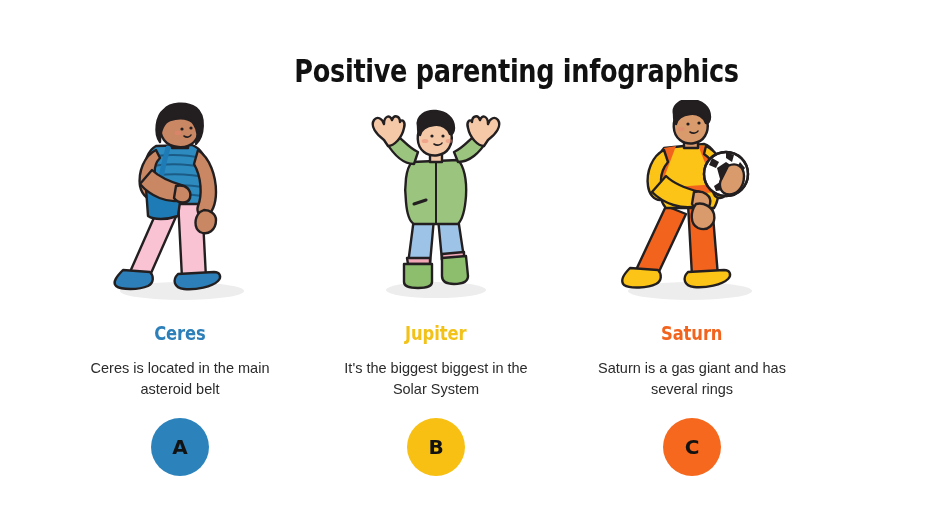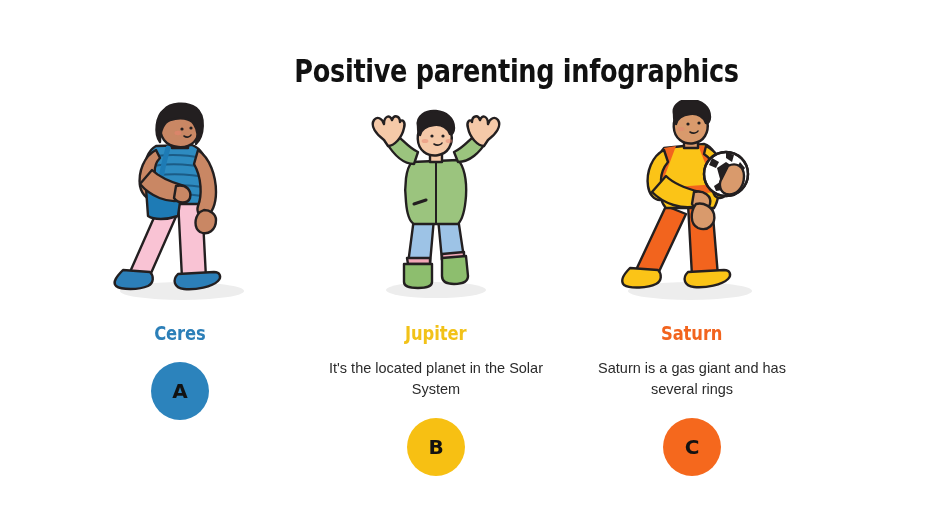--- a/index.html
+++ b/index.html
@@ -153,20 +153,21 @@
           </g>
           <g fill="#231F20">
             <circle cx="92" cy="29" r="1.6"></circle>
             <circle cx="101" cy="28" r="1.6"></circle>
           </g>
           <path d="M94 36 C97 38 100 37 101 35" fill="none" stroke="#231F20" stroke-width="1.6" stroke-linecap="round"></path>
           <ellipse cx="88" cy="33" rx="3.5" ry="2.2" fill="#E8836F" opacity="0.55"></ellipse>
         </svg>
       </div>
       <div class="col-title c-ceres">Ceres</div>
+      <div class="col-desc">Ceres is located in the main asteroid belt</div>
       <div class="badge b-a">
         <span>A</span>
       </div>
     </div>
 
     <div class="column">
       <div class="illus">
         <svg width="180" height="200" viewBox="0 0 180 200" aria-hidden="true">
           <ellipse cx="90" cy="190" rx="50" ry="8" fill="#EDEDED"></ellipse>
           <g stroke="#231F20" stroke-width="2.4" stroke-linejoin="round" stroke-linecap="round">
@@ -203,21 +204,21 @@
             <circle cx="97" cy="36" r="1.6"></circle>
           </g>
           <path d="M88 44 C91 46 95 45 96 43" fill="none" stroke="#231F20" stroke-width="1.6" stroke-linecap="round"></path>
           <ellipse cx="79" cy="41" rx="3.4" ry="2.1" fill="#E8836F" opacity="0.5"></ellipse>
           <ellipse cx="103" cy="41" rx="3.4" ry="2.1" fill="#E8836F" opacity="0.5"></ellipse>
 
           <path d="M68 104 L80 100" fill="none" stroke="#231F20" stroke-width="3" stroke-linecap="round"></path>
         </svg>
       </div>
       <div class="col-title c-jupiter">Jupiter</div>
-      <div class="col-desc">It's the located planet in the Solar System</div>
+      <div class="col-desc">It's the biggest biggest in the Solar System</div>
       <div class="badge b-b">
         <span>B</span>
       </div>
     </div>
 
     <div class="column">
       <div class="illus">
         <svg width="180" height="200" viewBox="0 0 180 200" aria-hidden="true">
           <ellipse cx="88" cy="191" rx="62" ry="9" fill="#EDEDED"></ellipse>
           <g stroke="#231F20" stroke-width="2.4" stroke-linejoin="round" stroke-linecap="round">

